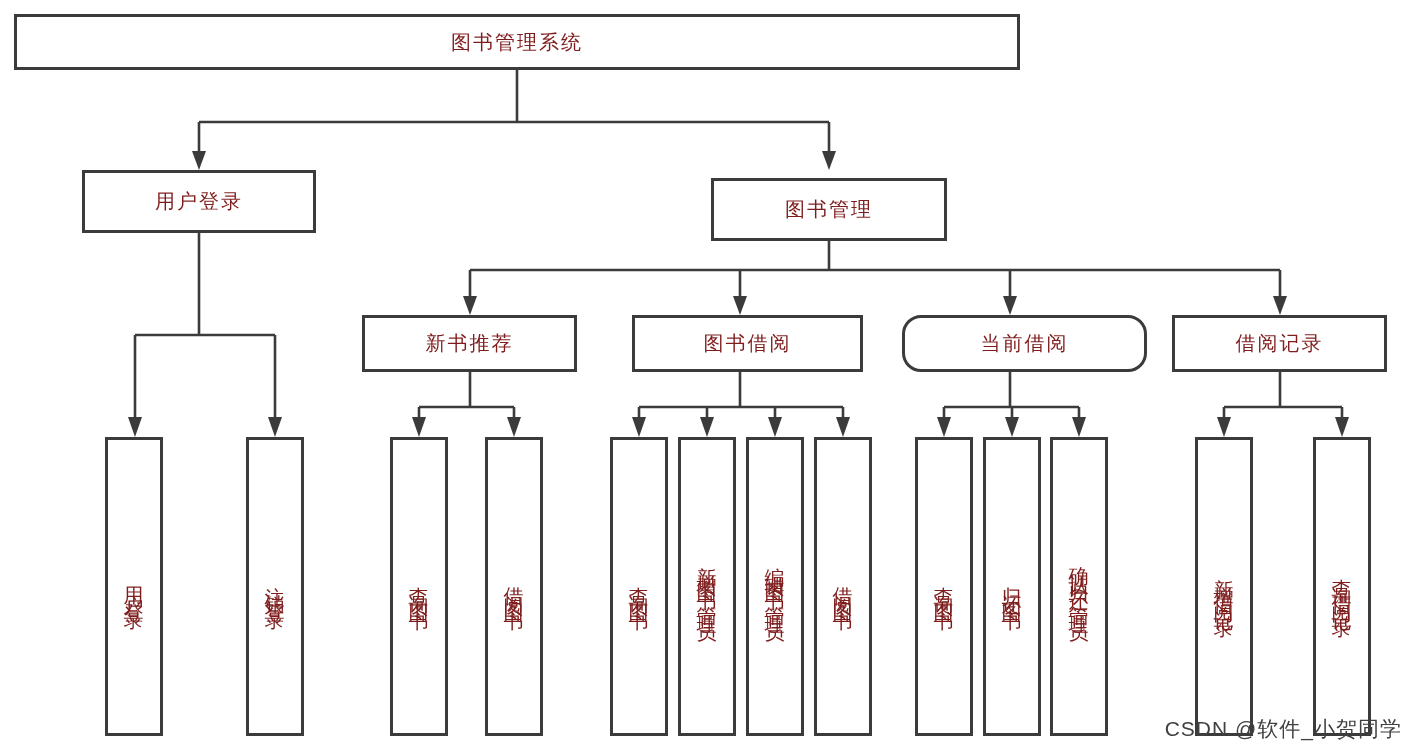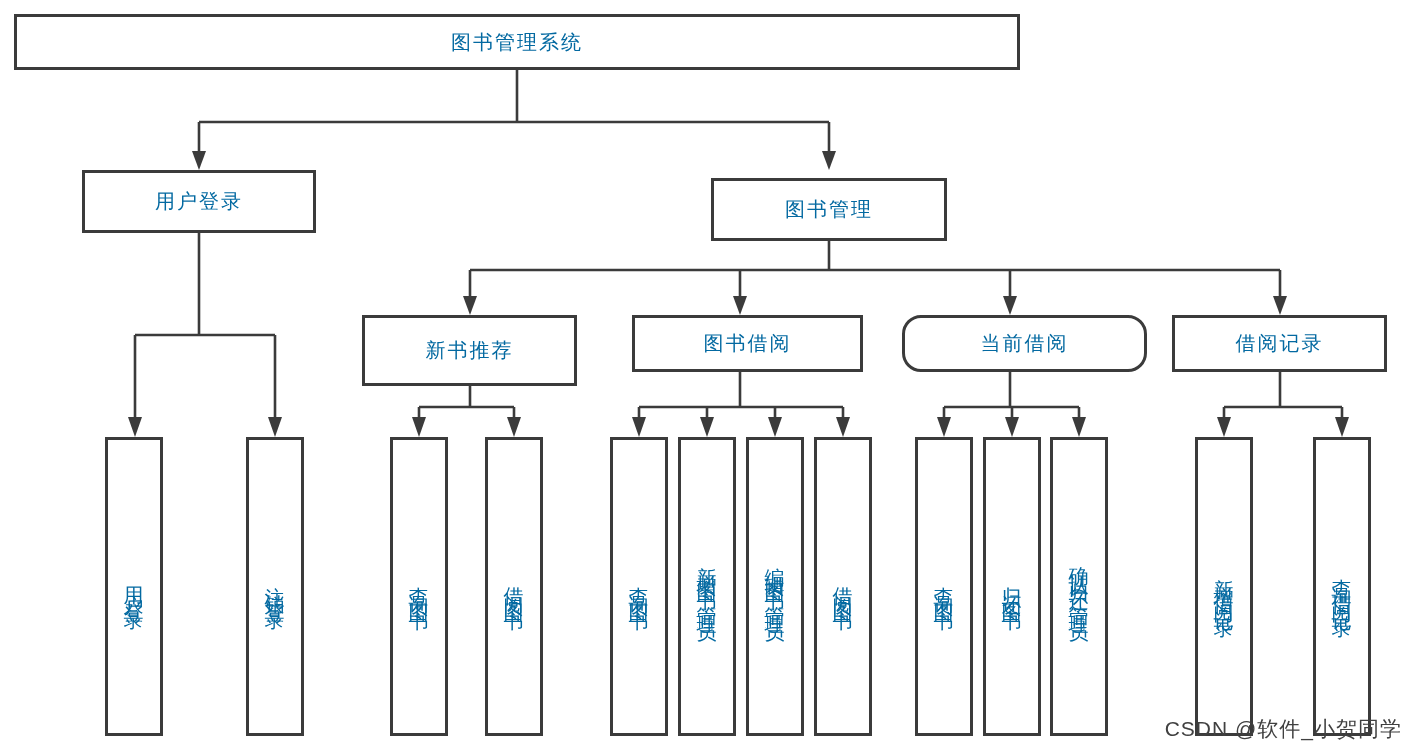--- a/index.html
+++ b/index.html
@@ -3,33 +3,33 @@
 <meta charset="utf-8">
 <style>
   html,body{margin:0;padding:0;background:#ffffff;}
   .canvas{
     position:relative;width:1405px;height:747px;background:#ffffff;
     font-family:"Liberation Sans","DejaVu Sans",sans-serif;overflow:hidden;
   }
   svg.wires{position:absolute;left:0;top:0;width:1405px;height:747px;}
   .node{
     position:absolute;box-sizing:border-box;background:#ffffff;
-    border:3px solid #3b3b3b;color:#0369a1;
+    border:3px solid #3b3b3b;color:#7f1d1d;
     display:flex;align-items:center;justify-content:center;
   }
   .h-node{font-size:20px;letter-spacing:2px;white-space:nowrap;}
   .v-node{
     writing-mode:vertical-rl;text-orientation:mixed;
     font-size:20px;letter-spacing:8px;line-height:1;
   }
   
   #b-root {left:14px;  top:14px;  width:1006px;height:56px;}
   #b-user {left:82px;  top:170px; width:234px; height:63px;}
   #b-mgmt {left:711px; top:170px; width:236px; height:63px;margin-top:8px;}
-  #b-l2-0 {left:362px; top:315px; width:215px; height:71px;}
+  #b-l2-0 {left:362px; top:315px; width:215px; height:57px;}
   #b-l2-1 {left:632px; top:315px; width:231px; height:57px;}
   #b-l2-2 {left:902px; top:315px; width:245px; height:57px;border-radius:19px;}
   #b-l2-3 {left:1172px;top:315px; width:215px; height:57px;}
   
   .v-node{top:437px;width:58px;height:299px;}
   #f-0{left:105px;} #f-1{left:246px;}
   #f-2{left:390px;} #f-3{left:485px;}
   #f-4{left:610px;} #f-5{left:678px;} #f-6{left:746px;} #f-7{left:814px;}
   #f-8{left:915px;} #f-9{left:983px;} #f-10{left:1050px;}
   #f-11{left:1195px;} #f-12{left:1313px;}

